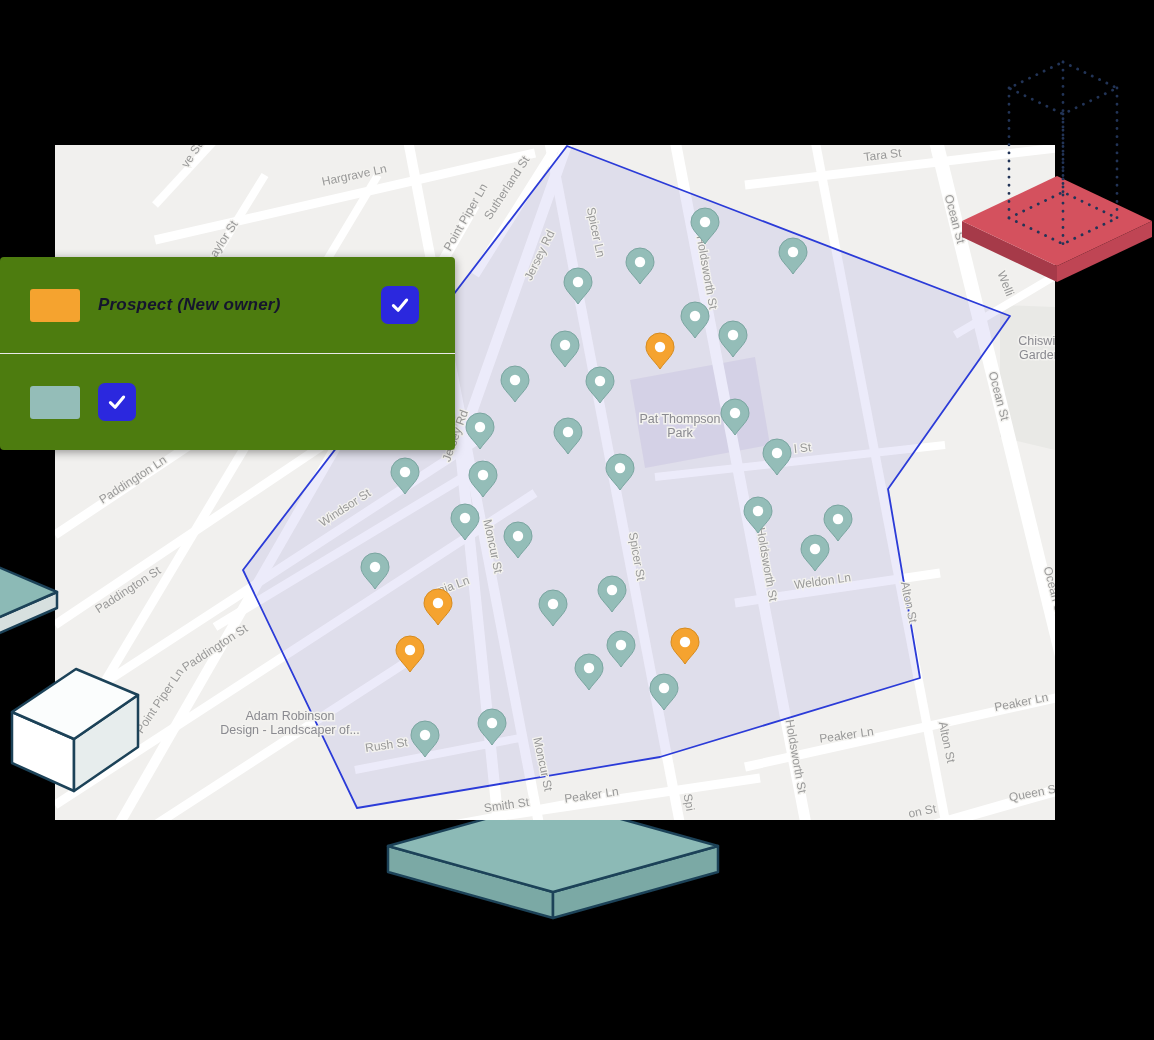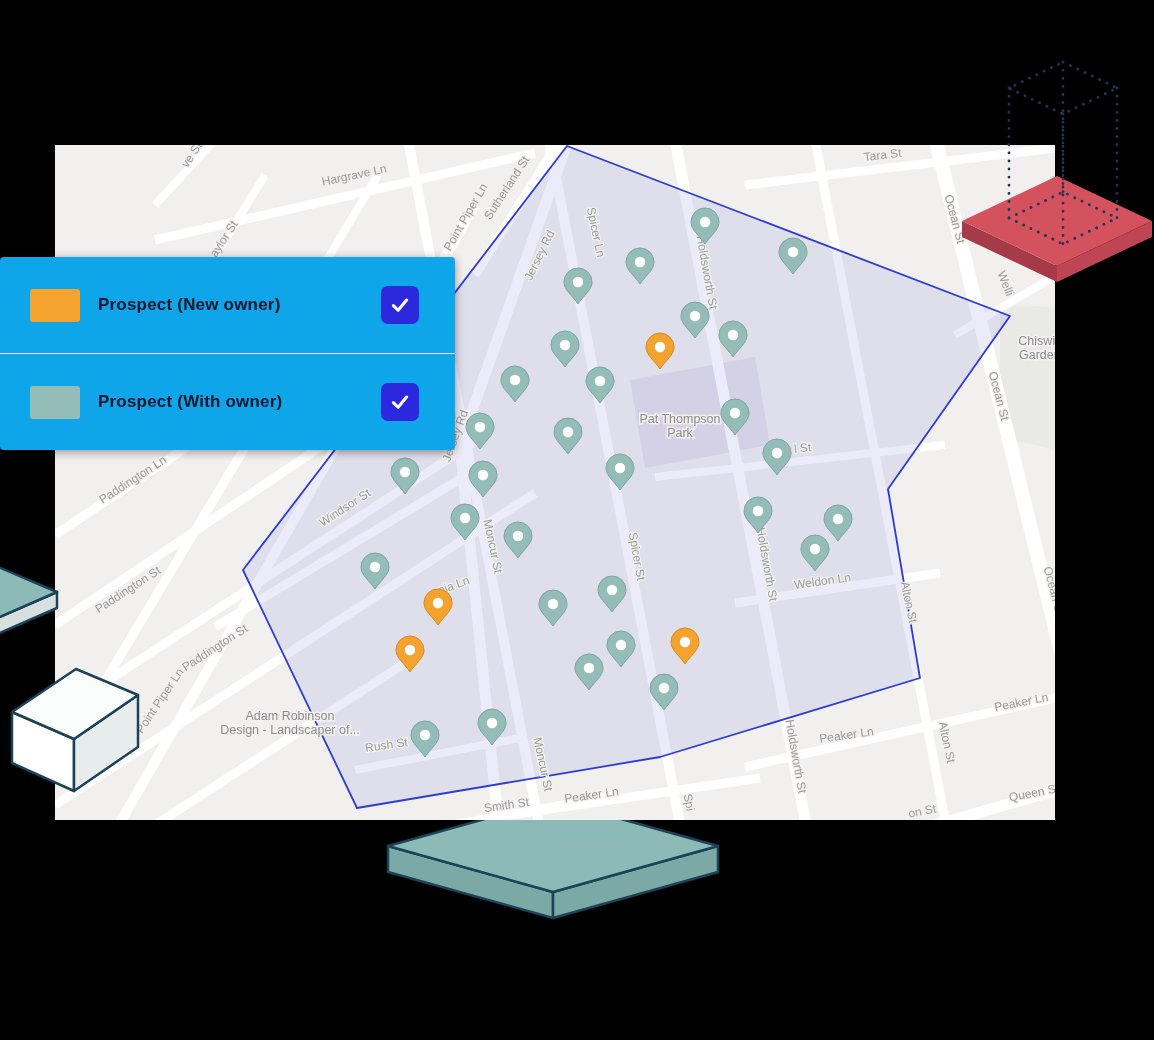--- a/index.html
+++ b/index.html
@@ -3,22 +3,22 @@
 <meta charset="utf-8">
 <style>
   html,body{margin:0;padding:0;background:#000;}
   #stage{position:relative;width:1154px;height:1040px;background:#000;overflow:hidden;
          font-family:"Liberation Sans",sans-serif;}
   #map{position:absolute;left:55px;top:145px;width:1000px;height:675px;background:#f1f0ee;
        z-index:10;overflow:hidden;}
   .decor{position:absolute;left:0;top:0;width:1154px;height:1040px;pointer-events:none;}
   #decor-under{z-index:5;}
   #decor-over{z-index:40;}
-  .legend{position:absolute;left:0;top:257px;width:455px;z-index:30;background:#0ea5e9;
-          border-radius:4px;box-shadow:0 2px 10px rgba(0,0,0,.4);}
+  .legend{position:absolute;left:0;top:257px;width:455px;z-index:30;background:#4d7c0f;
+          border-radius:4px;box-shadow:0 2px 10px rgba(0,0,0,.4);font-style:italic;}
   .legend-row{height:96px;display:flex;align-items:center;padding:0 36px 0 30px;gap:18px;}
   .swatch{width:50px;height:33px;border-radius:3px;flex:none;}
   .legend-label{flex:1;font-size:17px;font-weight:600;color:#15152e;letter-spacing:.2px;}
   .checkbox{width:38px;height:38px;border-radius:7px;flex:none;display:flex;align-items:center;
             justify-content:center;cursor:pointer;}
   .divider{height:1px;background:#e9e9e9;}
   svg text{font-family:"Liberation Sans",sans-serif;}
 </style>
 </head>
 <body>
@@ -257,21 +257,20 @@
       <span class="legend-label">Prospect (New owner)</span>
       <span class="checkbox" style="background: rgb(43, 40, 222);">
         <svg viewBox="0 0 20 20" width="22" height="22">
           <path d="M4 10.5 L8.3 14.8 L16 5.5" fill="none" stroke-width="2.8" stroke-linecap="round" stroke-linejoin="round" stroke="#ffffff"></path>
         </svg>
       </span>
     </div>
     <div class="divider"></div>
     <div class="legend-row">
       <span class="swatch" style="background: rgb(148, 189, 184);"></span>
-      <span class="legend-label">Prospect (With owner)</span>
       <span class="checkbox" style="background: rgb(43, 40, 222);">
         <svg viewBox="0 0 20 20" width="22" height="22">
           <path d="M4 10.5 L8.3 14.8 L16 5.5" fill="none" stroke-width="2.8" stroke-linecap="round" stroke-linejoin="round" stroke="#ffffff"></path>
         </svg>
       </span>
     </div>
   </div>
 
   <svg id="decor-over" class="decor" viewBox="0 0 1154 1040">
     <g stroke-width="2.5" stroke-linejoin="round">

